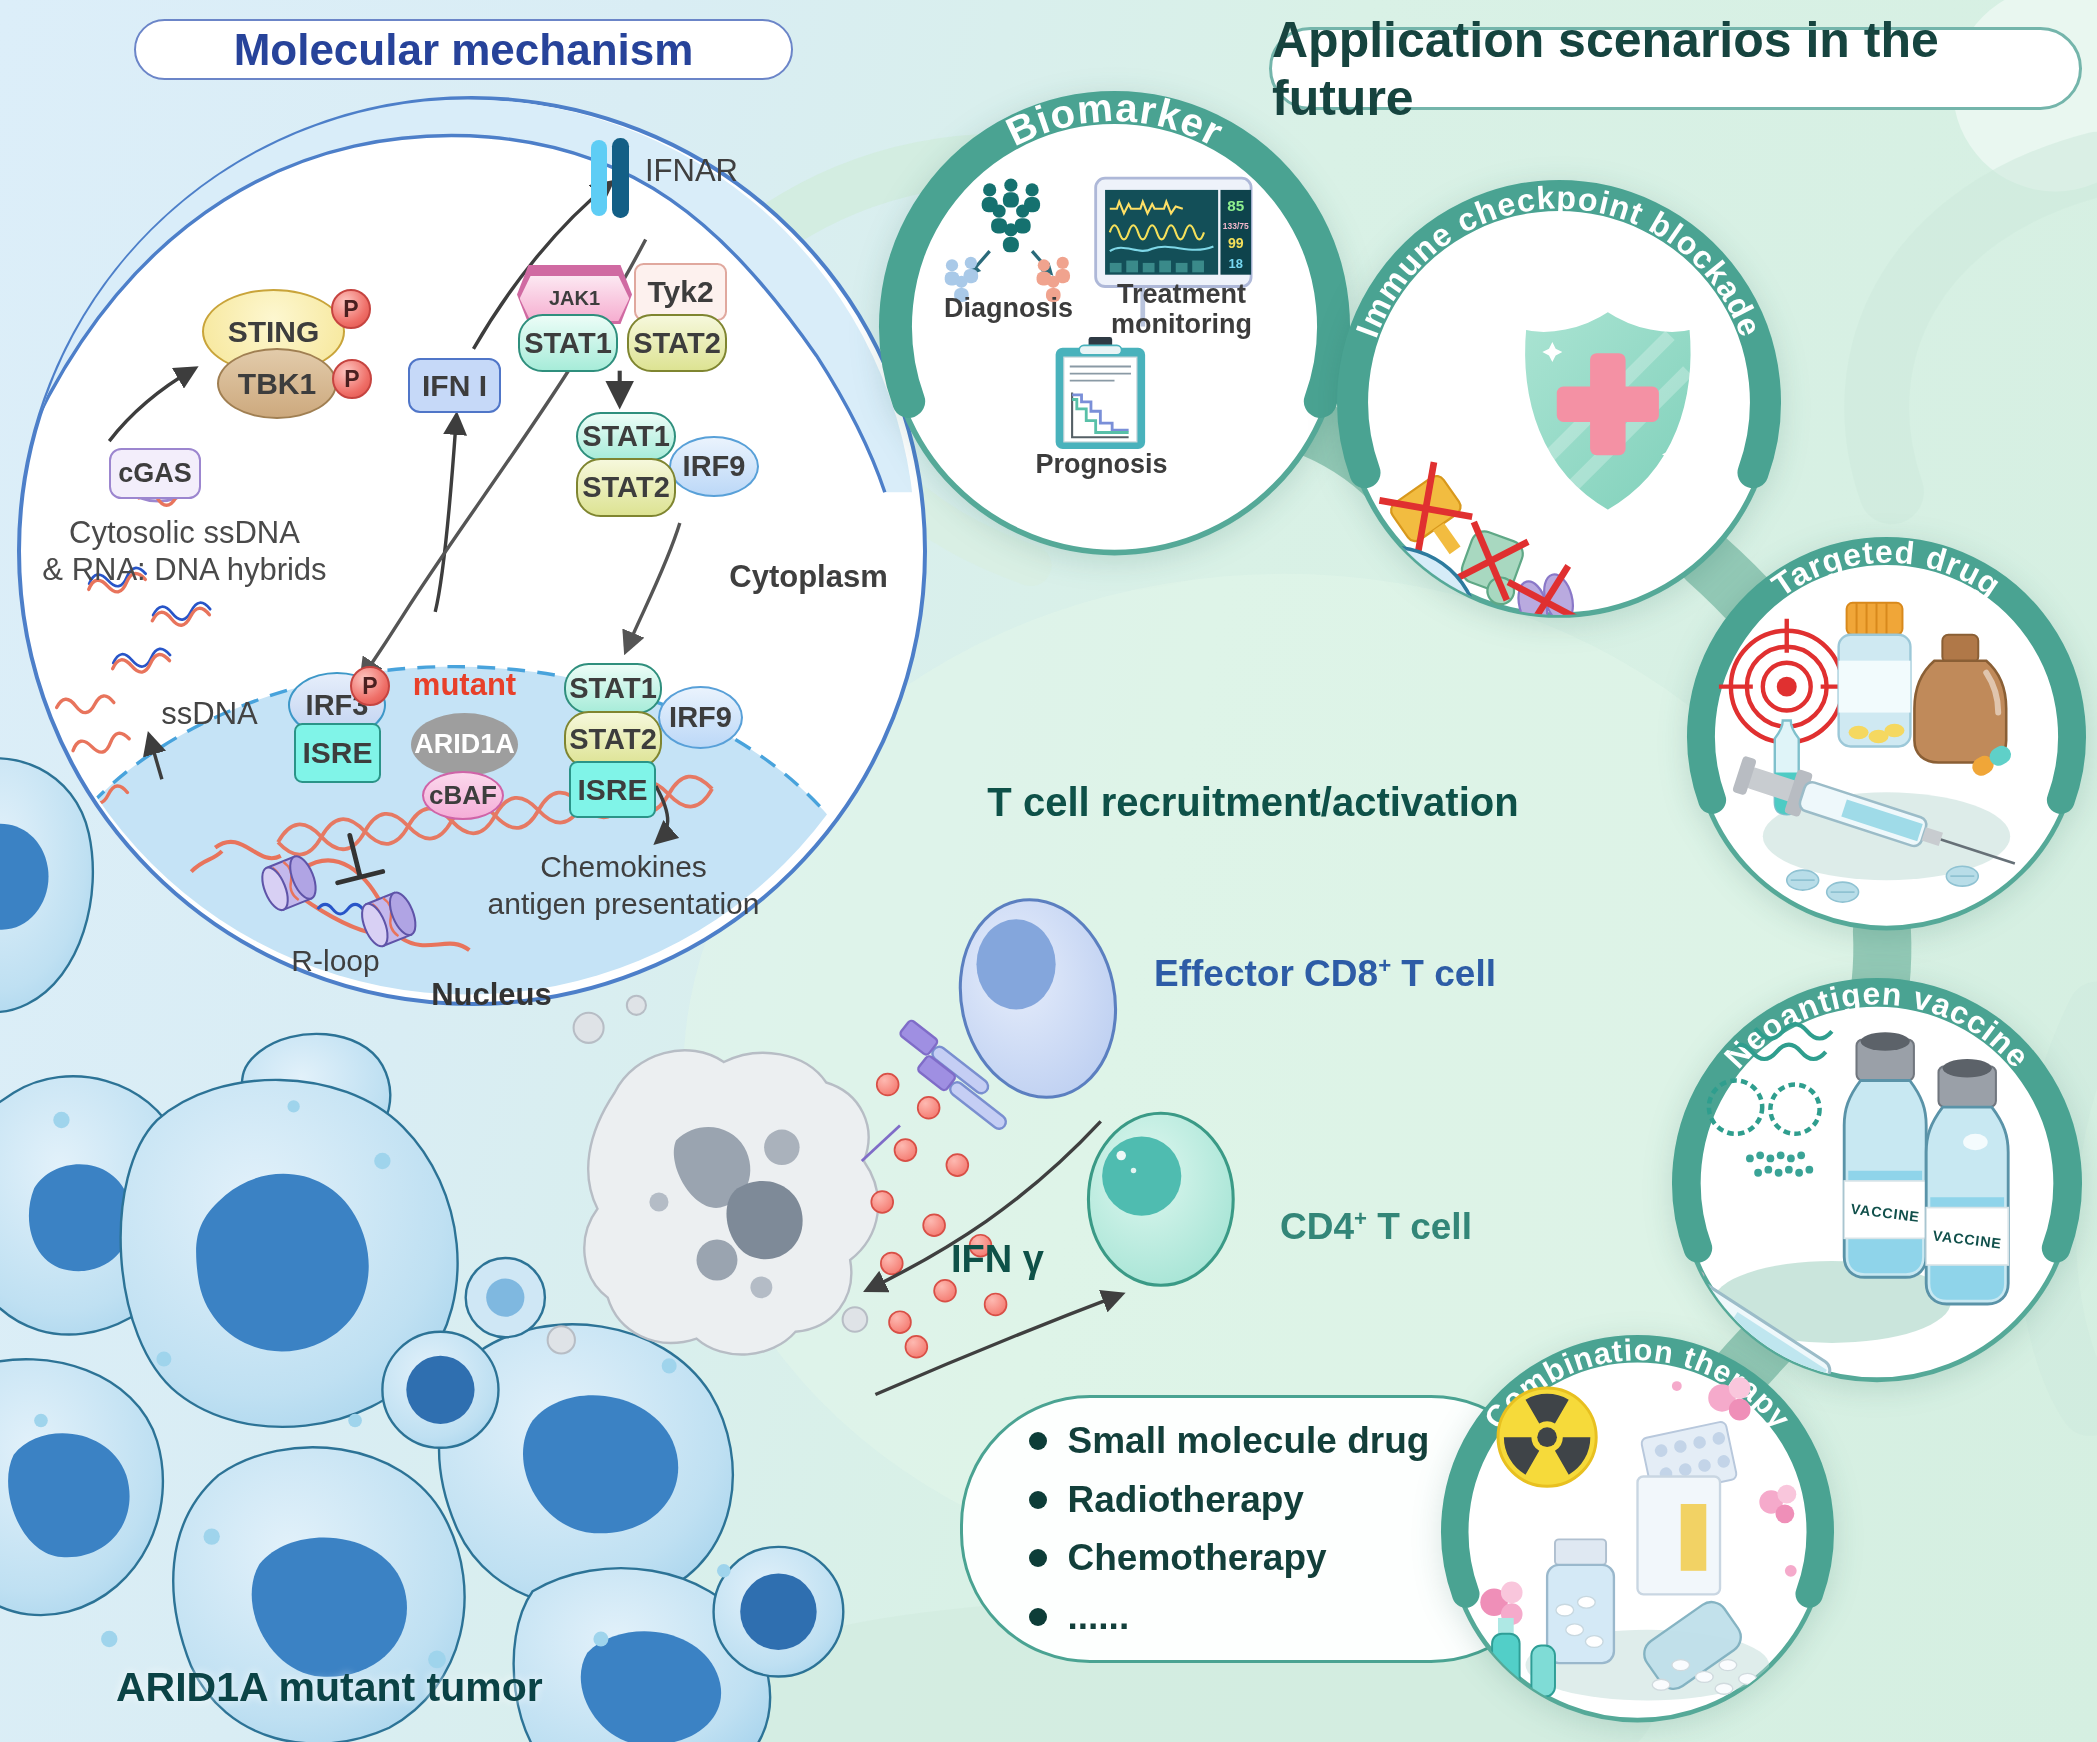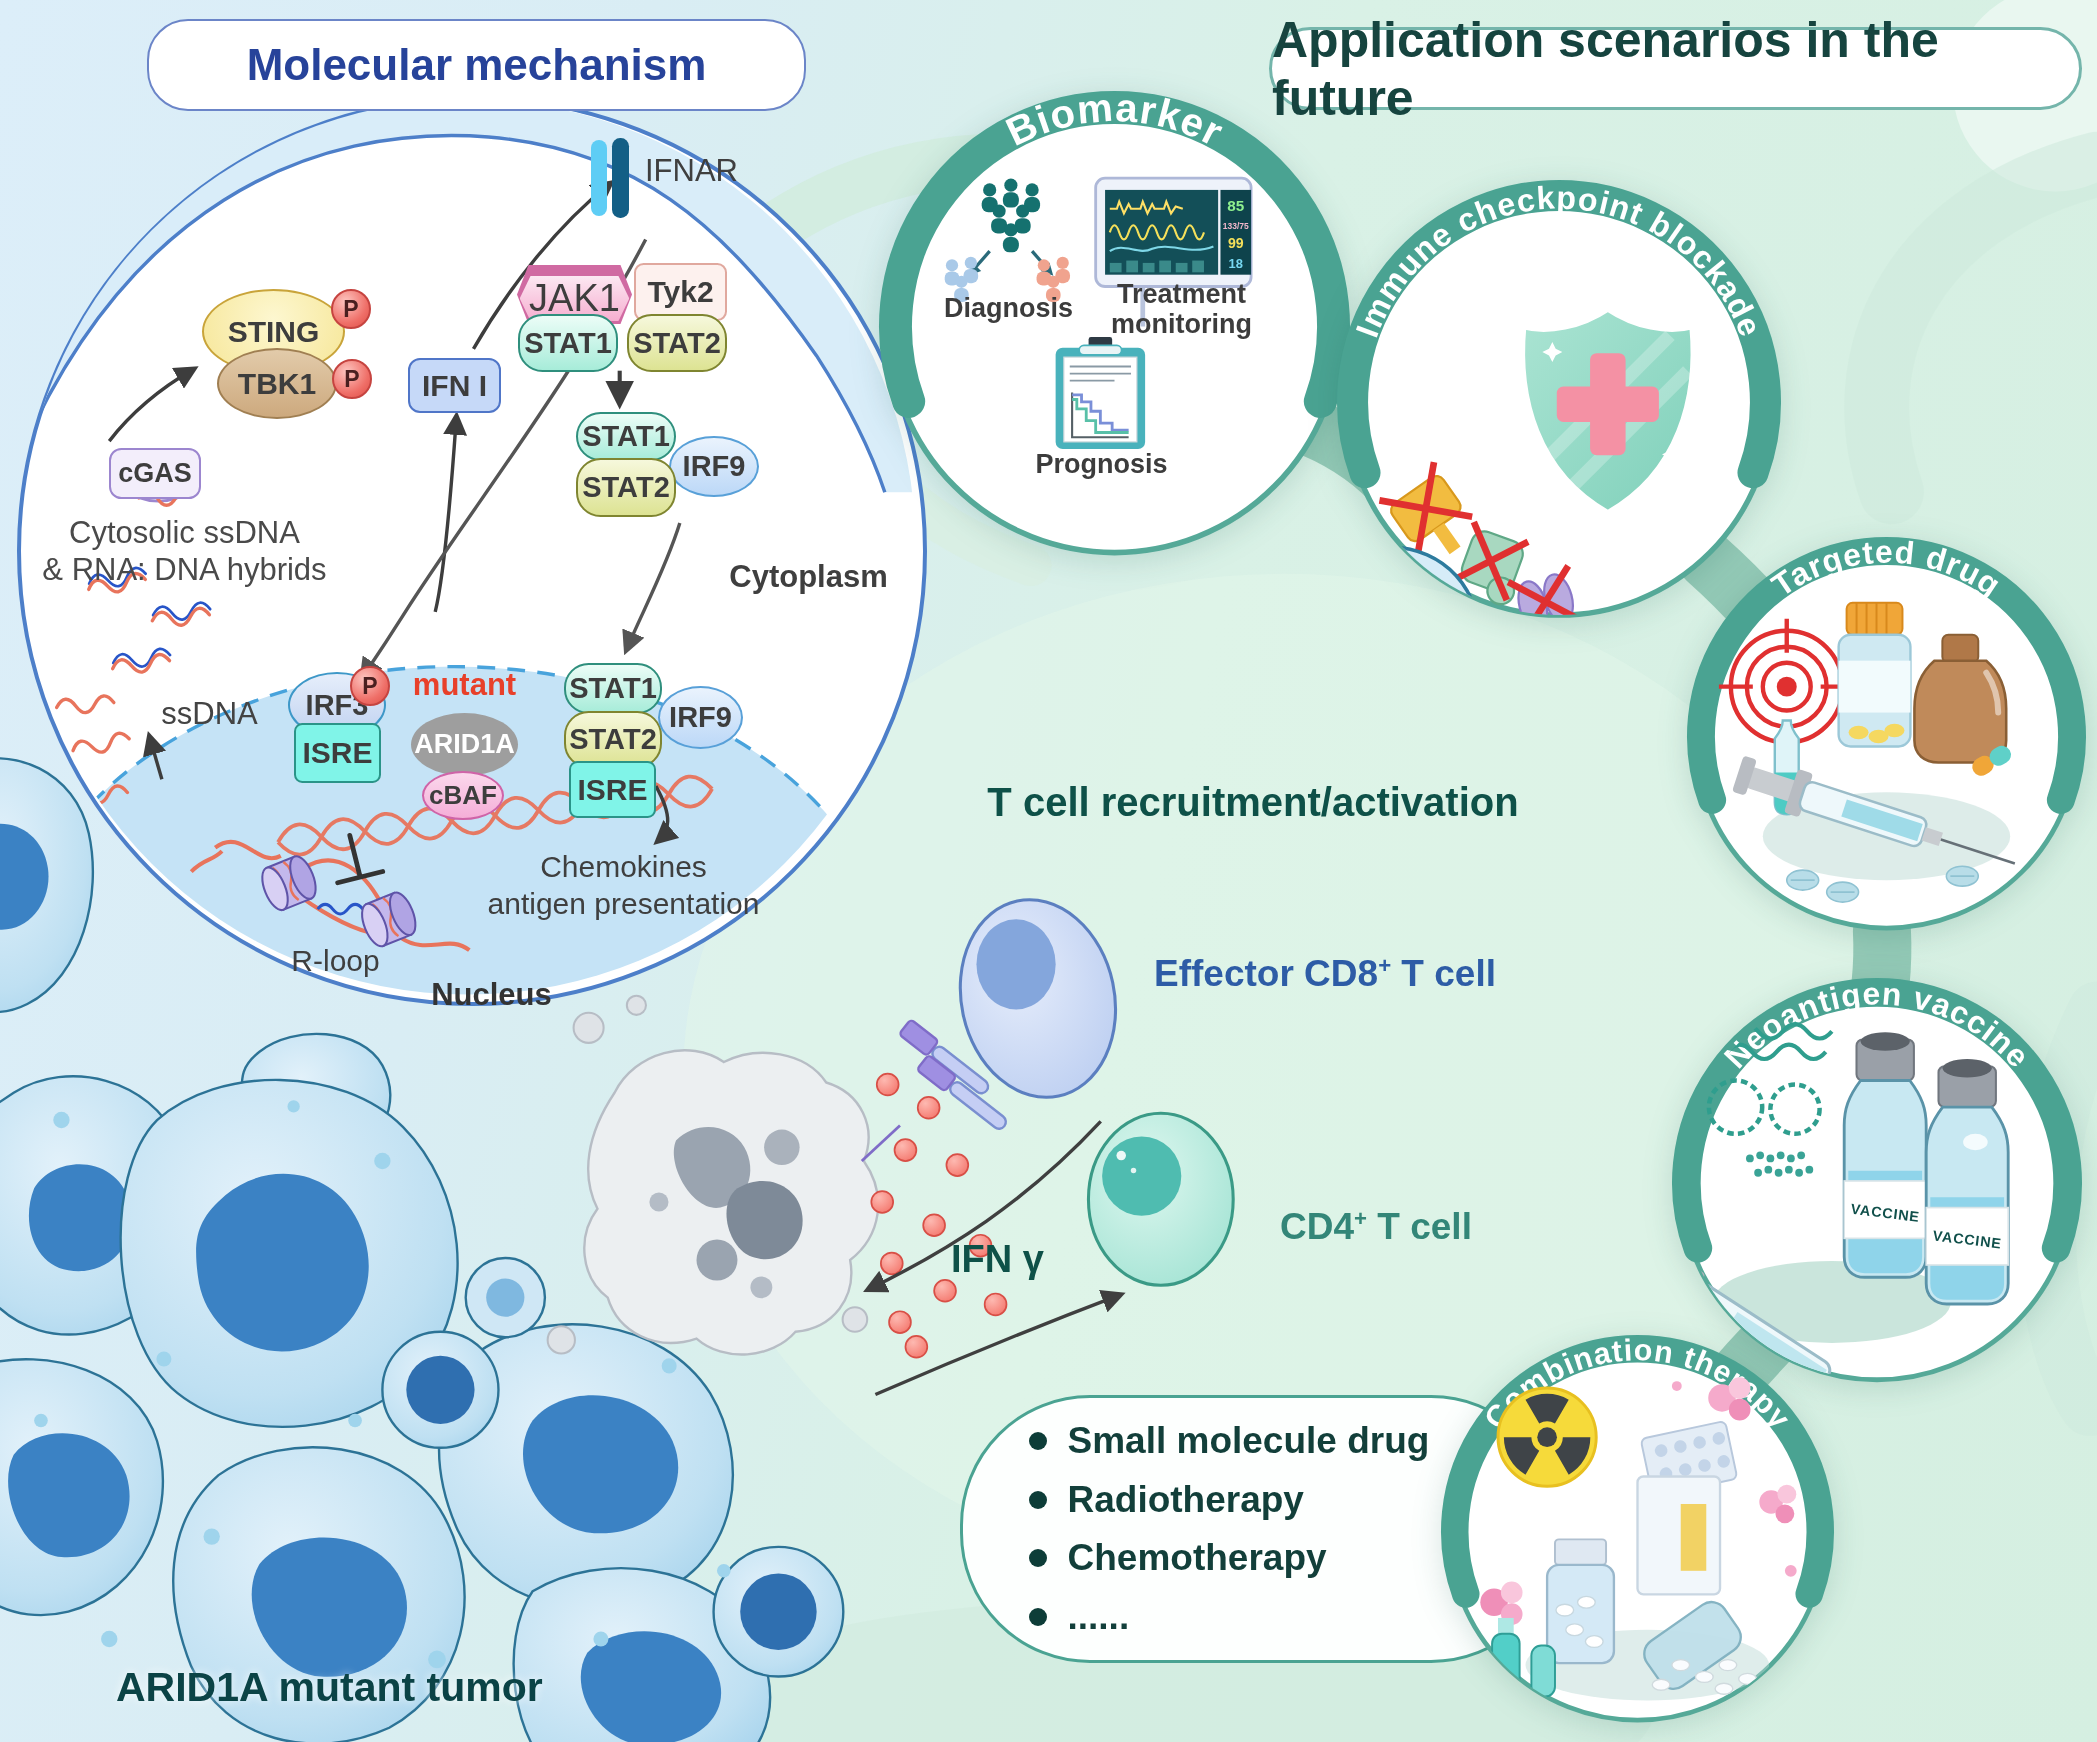--- a/index.html
+++ b/index.html
@@ -24,21 +24,21 @@
   .statT{background:linear-gradient(#ecfdf7,#a7ecd9);border:2.7px solid #2f8f7d;border-radius:24.6px;font-size:29px;}
   .statO{background:linear-gradient(#f6f8dc,#dde393);border:2.7px solid #7f8530;border-radius:24.6px;font-size:29px;}
   .irf9{background:linear-gradient(#eaf3fd,#bcd8f7);border:2.7px solid #58a0d8;font-size:29px;}
   .irf3{background:linear-gradient(#e6eefb,#c0d2f0);border:2.7px solid #3e98c8;font-size:29px;}
   .isre{background:#80f4e8;border:2.7px solid #2a9488;border-radius:8.2px;font-size:30px;}
   .arid{background:#9e9e9e;color:#ffffff;font-size:27px;}
   .cbaf{background:linear-gradient(#fbd8ec,#f5aed8);border:2.7px solid #cf64a8;font-size:26px;}
   .hexO{position:absolute;clip-path:polygon(10% 0,90% 0,100% 50%,90% 100%,10% 100%,0 50%);background:#d06aa2;}
   .hexI{position:absolute;inset:2.7px;clip-path:polygon(10% 0,90% 0,100% 50%,90% 100%,10% 100%,0 50%);
     background:linear-gradient(#fce8f2,#f6aed0);display:flex;align-items:center;justify-content:center;
-    font-weight:normal;color:#3d3d3d;font-size:38px;margin-top:8px;}
+    font-weight:bold;color:#3d3d3d;font-size:20px;margin-top:8px;}
   .scen{position:absolute;}
   .scen svg{position:absolute;inset:0;overflow:visible;filter:drop-shadow(0 6.8px 15px rgba(20,90,75,.16));}
   .arcT{fill:#ffffff;font-weight:bold;letter-spacing:.5px;}
   .scenlbl{position:absolute;text-align:center;color:#3c3c3c;font-weight:600;line-height:1.1;}
   .bubble{position:absolute;left:960px;top:1395px;width:601px;height:268px;background:#fdfffe;
     border:3.4px solid #4aa392;border-radius:130px;box-sizing:border-box;
     display:flex;flex-direction:column;justify-content:center;gap:16.4px;padding-left:66px;}
   .brow{display:flex;align-items:center;gap:20.5px;font-weight:bold;font-size:37px;color:#123f3a;}
   .bdot{width:18px;height:18px;border-radius:50%;background:#0d3d38;flex:0 0 auto;}
   .tlab{position:absolute;font-weight:bold;text-align:center;}
@@ -694,21 +694,21 @@
         </g>
         <g>
           <rect x="29" y="144" width="8" height="9" fill="#aee8e4"></rect>
           <rect x="26" y="152" width="14" height="31" rx="5" fill="#52cfc8" stroke="#2f9e96" stroke-width="1"></rect>
           <rect x="46" y="158" width="12" height="26" rx="5" fill="#7fdcd6" stroke="#2f9e96" stroke-width="1"></rect>
         </g>
       </g>
     </svg>
   </div>
 
-  <div class="badge" style="left:147px;top:19px;width:659px;height:92px;border:2.7px solid #6b85c8;border-radius:41px;font-size:44px;color:#27439a;">
+  <div class="badge" style="left:134px;top:19px;width:659px;height:61px;border:2.7px solid #6b85c8;border-radius:41px;font-size:44px;color:#27439a;">
     <span>Molecular mechanism</span>
   </div>
   <div class="badge" style="left:1269px;top:27px;width:813px;height:83px;border:3.4px solid #74b5ab;border-radius:48px;font-size:50px;color:#16443f;">
     <span>Application scenarios in the future</span>
   </div>
 
   <div class="tlab" style="left:949px;top:780px;width:608px;font-size:40px;color:#0e5148;">T cell recruitment/activation</div>
   <div class="tlab" style="left:1127px;top:953px;width:396px;font-size:37px;color:#2d5ca6;">
     <span>Effector CD8</span><sup>+</sup><span> T cell</span>
   </div>

